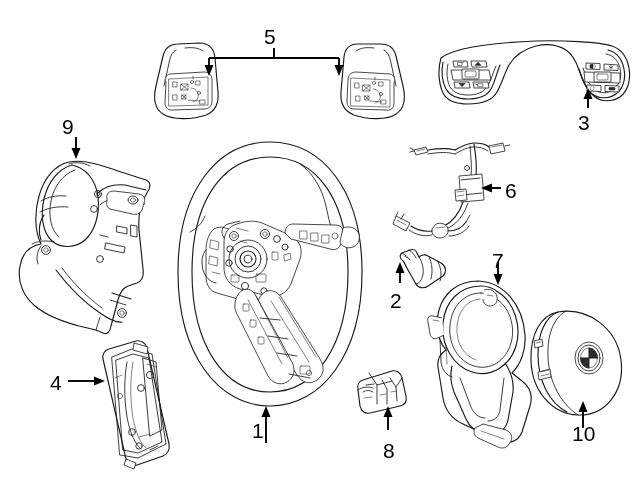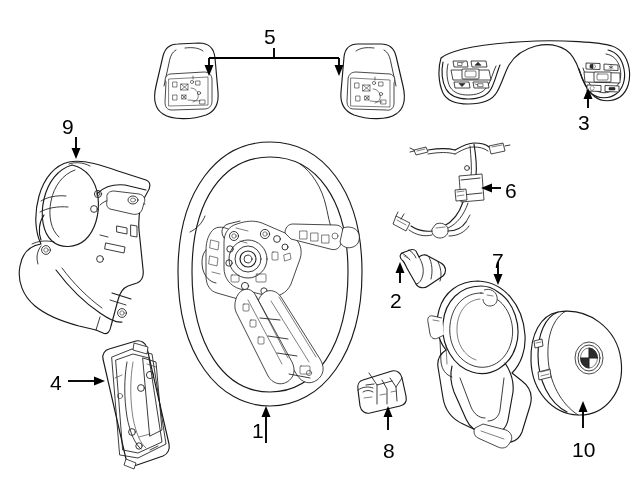--- a/index.html
+++ b/index.html
@@ -608,15 +608,15 @@
   <div class="callout-num" style="left:264px; top:26px;">5</div>
 
   <div class="callout-num" style="left:505px; top:180px;">6</div>
 
   <div class="callout-num" style="left:492px; top:250px;">7</div>
 
   <div class="callout-num" style="left:383px; top:440px;">8</div>
 
   <div class="callout-num" style="left:62px; top:116px;">9</div>
 
-  <div class="callout-num" style="left:572px; top:423px;margin-top:16px;">10</div>
+  <div class="callout-num" style="left:572px; top:423px;">10</div>
 
 </div>
 
 </body></html>

